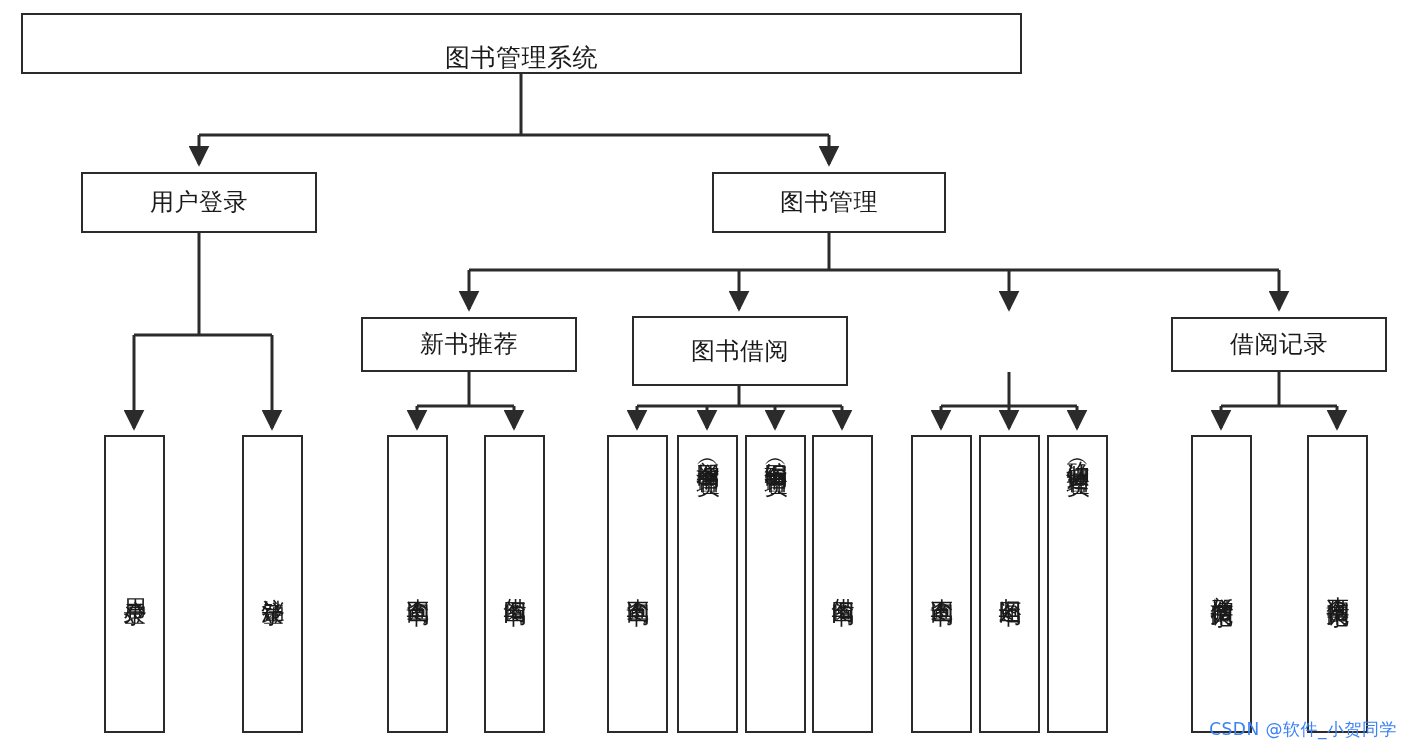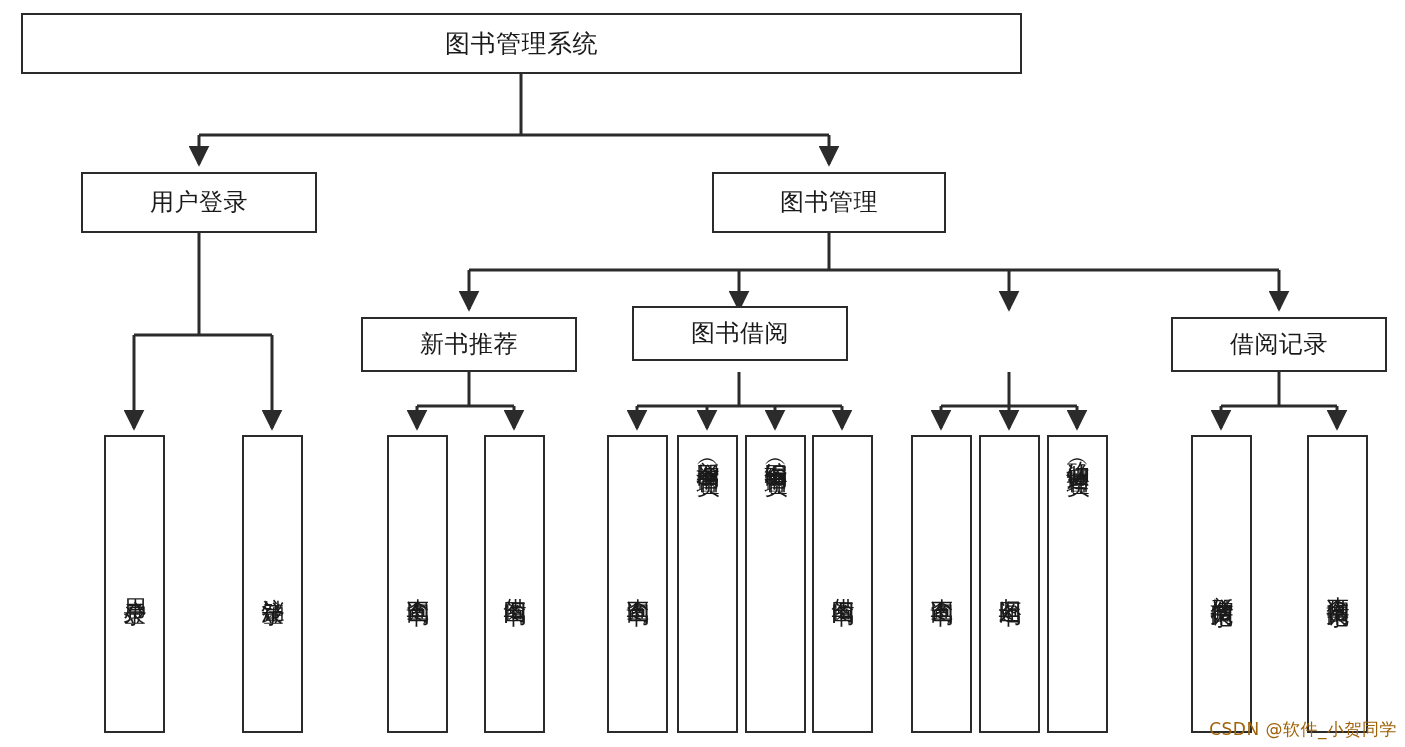--- a/index.html
+++ b/index.html
@@ -65,21 +65,21 @@
   }
   .node.vert.centered {
     align-items: center;
     padding-top: 0;
   }
   #watermark {
     position: absolute;
     right: 8px;
     bottom: 6px;
     font-size: 17px;
-    color: #a16207;
+    color: #3b82f6;
     letter-spacing: 0.5px;
     white-space: nowrap;
     user-select: none;
   }
 </style>
 </head>
 <body>
 
 <div id="diagram-root">
 
@@ -127,37 +127,37 @@
       <path d="M 1009 406 L 1009 428" marker-end="url(#arrow)"></path>
       <path d="M 1077 406 L 1077 428" marker-end="url(#arrow)"></path>
 
       <path d="M 1279 372 L 1279 406"></path>
       <path d="M 1221 406 L 1337 406"></path>
       <path d="M 1221 406 L 1221 428" marker-end="url(#arrow)"></path>
       <path d="M 1337 406 L 1337 428" marker-end="url(#arrow)"></path>
     </g>
   </svg>
 
-  <div class="node horiz root" style="left:21px; top:13px; width:1001px; height:61px;">
+  <div class="node horiz root" style="left:21px; top:13px; width:1001px; height:61px;align-items:flex-end;">
     <span class="node-label">图书管理系统</span>
   </div>
 
   <div class="node horiz" style="left:81px; top:172px; width:236px; height:61px;">
     <span class="node-label">用户登录</span>
   </div>
 
   <div class="node horiz" style="left:361px; top:317px; width:216px; height:55px;">
     <span class="node-label">新书推荐</span>
   </div>
 
   <div class="node horiz" style="left:712px; top:172px; width:234px; height:61px;">
     <span class="node-label">图书管理</span>
   </div>
 
-  <div class="node horiz" style="left:632px; top:306px; width:216px; height:55px;">
+  <div class="node horiz" style="left:632px; top:316px; width:216px; height:70px;">
     <span class="node-label">图书借阅</span>
   </div>
 
 
   <div class="node horiz" style="left:1171px; top:317px; width:216px; height:55px;">
     <span class="node-label">借阅记录</span>
   </div>
 
   <div class="node vert centered" style="left:104px; top:435px; width:61px; height:298px;">
     <span class="node-label">用户登录</span>

